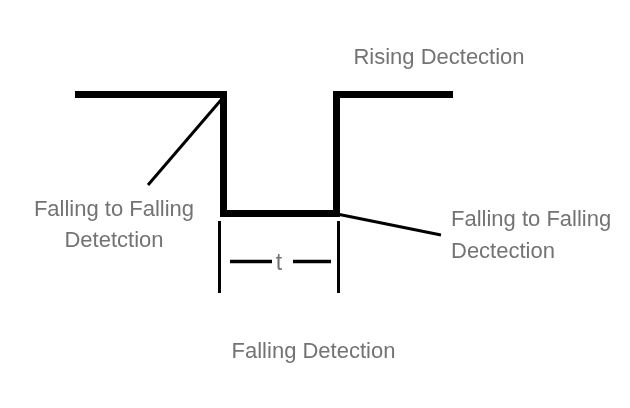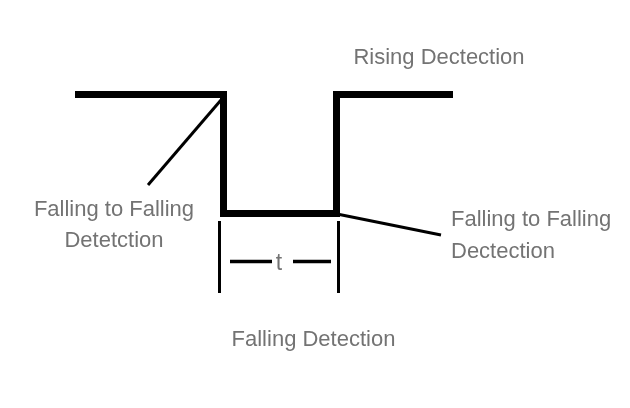--- a/index.html
+++ b/index.html
@@ -44,21 +44,21 @@
   }
   .lbl-falling-to-rising {
     left: 451px;
     top: 203px;
     width: 180px;
     text-align: left;
     line-height: 32px;
   }
   .lbl-falling-detection {
     left: 213px;
-    top: 324px;
+    top: 336px;
     width: 201px;
     text-align: center;
   }
   .lbl-t {
     left: 265px;
     top: 247px;
     width: 28px;
     text-align: center;
     font-size: 23px;
   }

